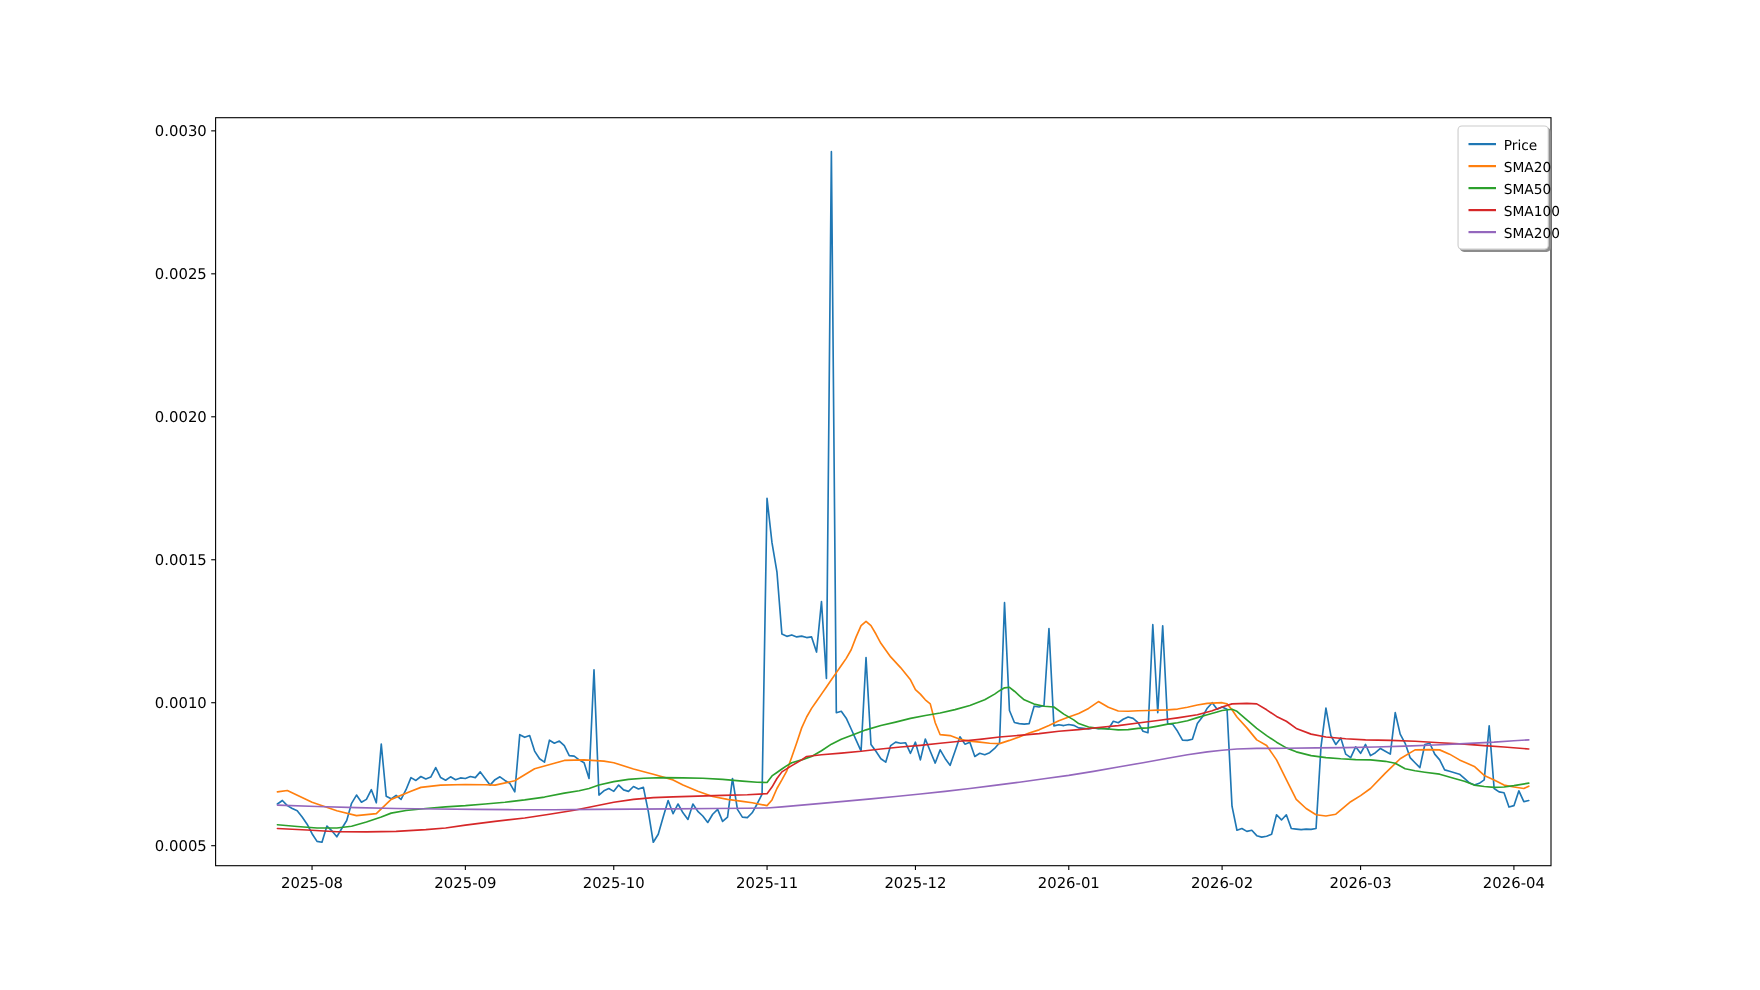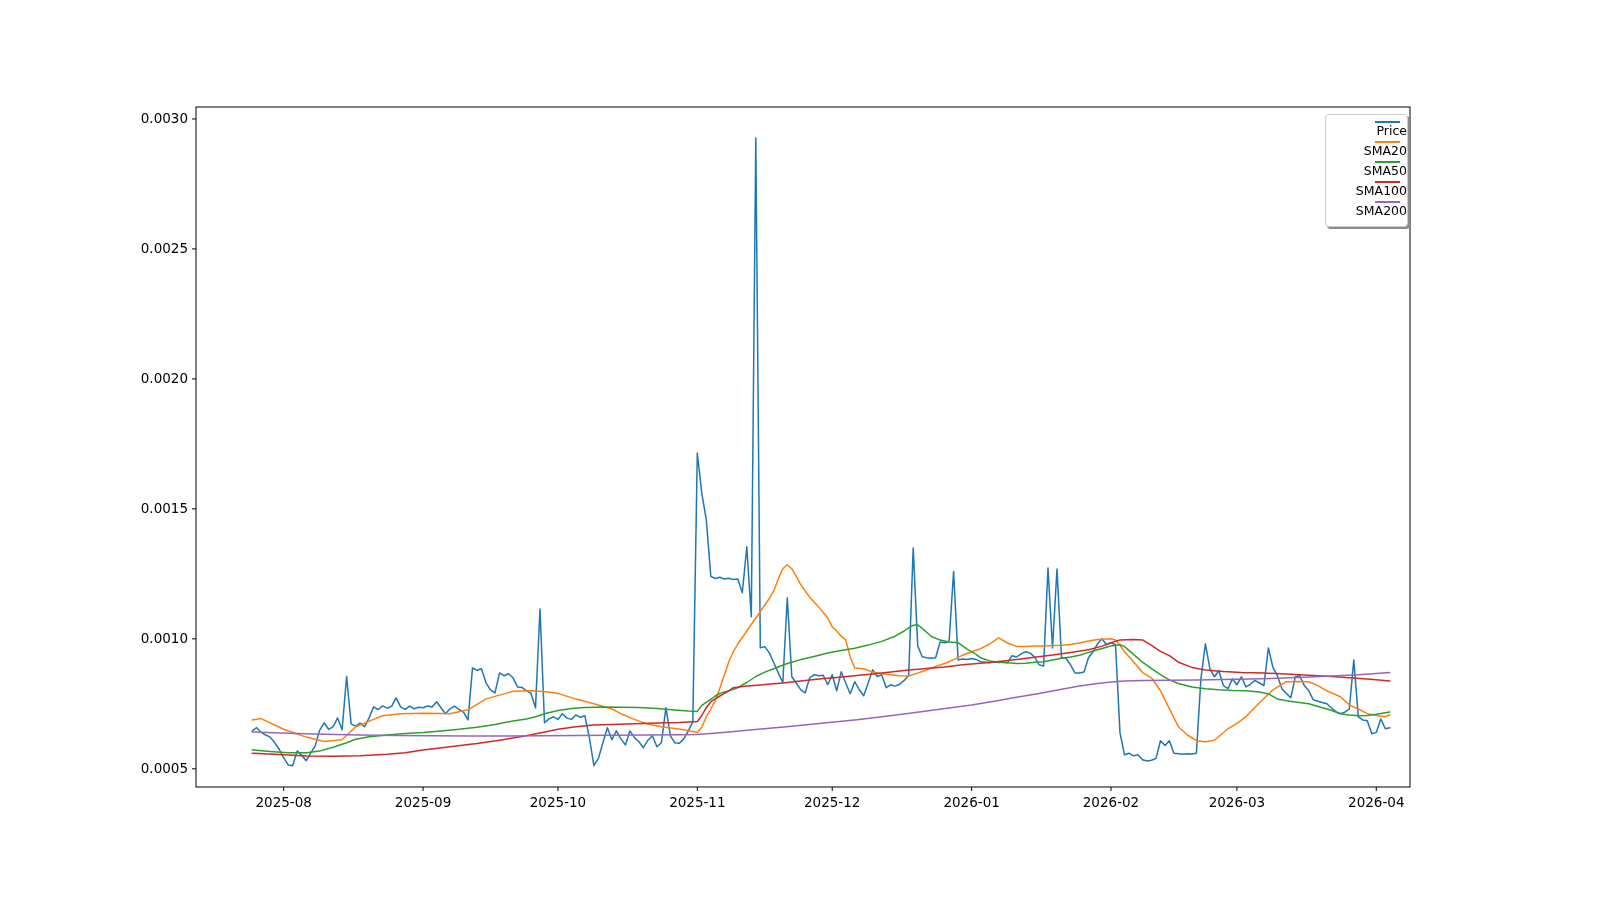--- a/index.html
+++ b/index.html
@@ -4,21 +4,21 @@
 <style>
   html,body{margin:0;padding:0;background:#ffffff;}
   body{width:1600px;height:900px;position:relative;font-family:"DejaVu Sans",sans-serif;}
   #chart-wrap{position:absolute;left:0;top:0;width:1600px;height:900px;}
   svg{position:absolute;left:0;top:0;}
   .legend{
     position:absolute;left:1325px;top:114px;width:81px;
     background:#ffffff;border:1px solid #cccccc;border-radius:4px;
     box-shadow:2px 2px 0 #8c8c8c;padding:6px 0 5px 0;z-index:2;
   }
-  .legend-row{display:flex;align-items:flex-end;height:20px;padding-left:9px;flex-direction:column;}
+  .legend-row{display:flex;align-items:center;height:20px;padding-left:9px;}
   .legend-line{display:inline-block;width:25px;height:0;border-top:2px solid #000;margin-right:7px;flex:0 0 auto;}
   .legend-label{font-size:12.5px;color:#000;white-space:nowrap;}
 </style>
 </head>
 <body>
 
 <div id="chart-wrap">
   <svg id="plot-svg" width="1600" height="900">
       <rect x="196" y="107" width="1214" height="680" fill="none" stroke="#000000" stroke-width="1"></rect>
       <line x1="283.67777777777775" y1="787" x2="283.67777777777775" y2="791" stroke="#000000" stroke-width="1"></line>

